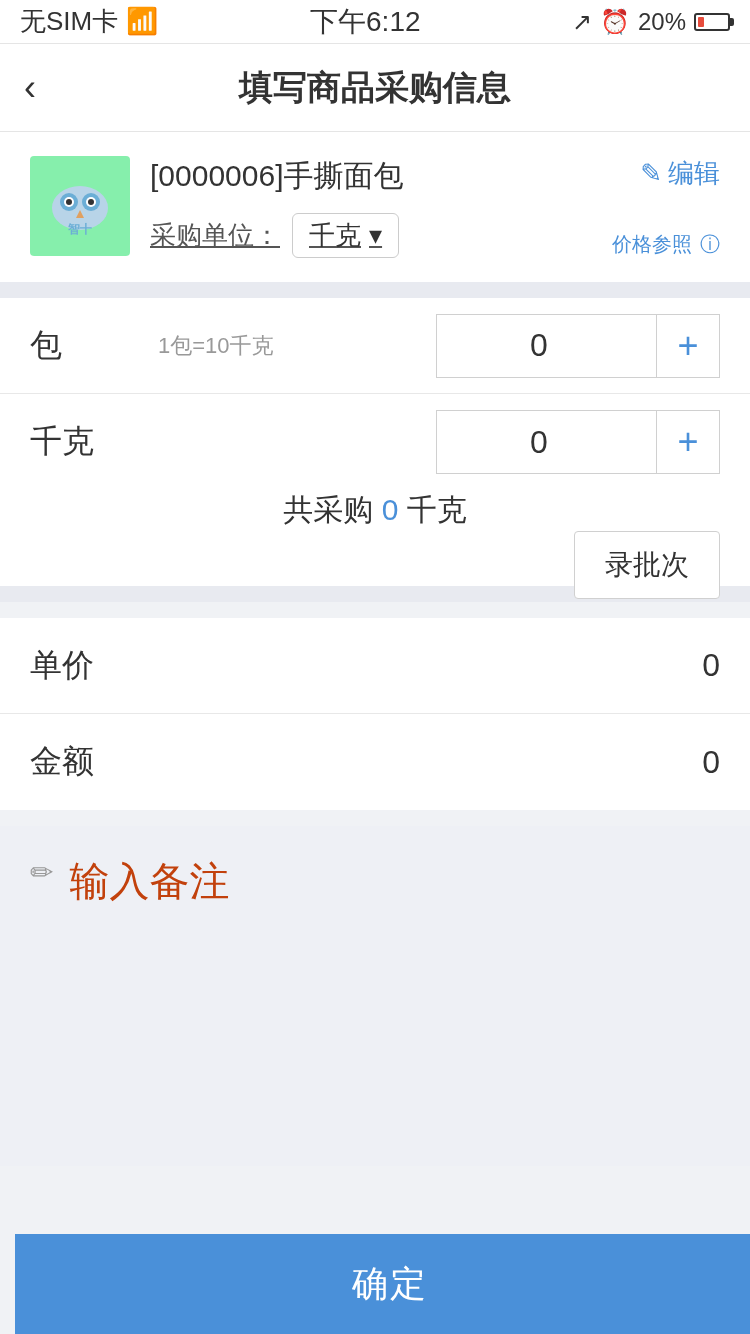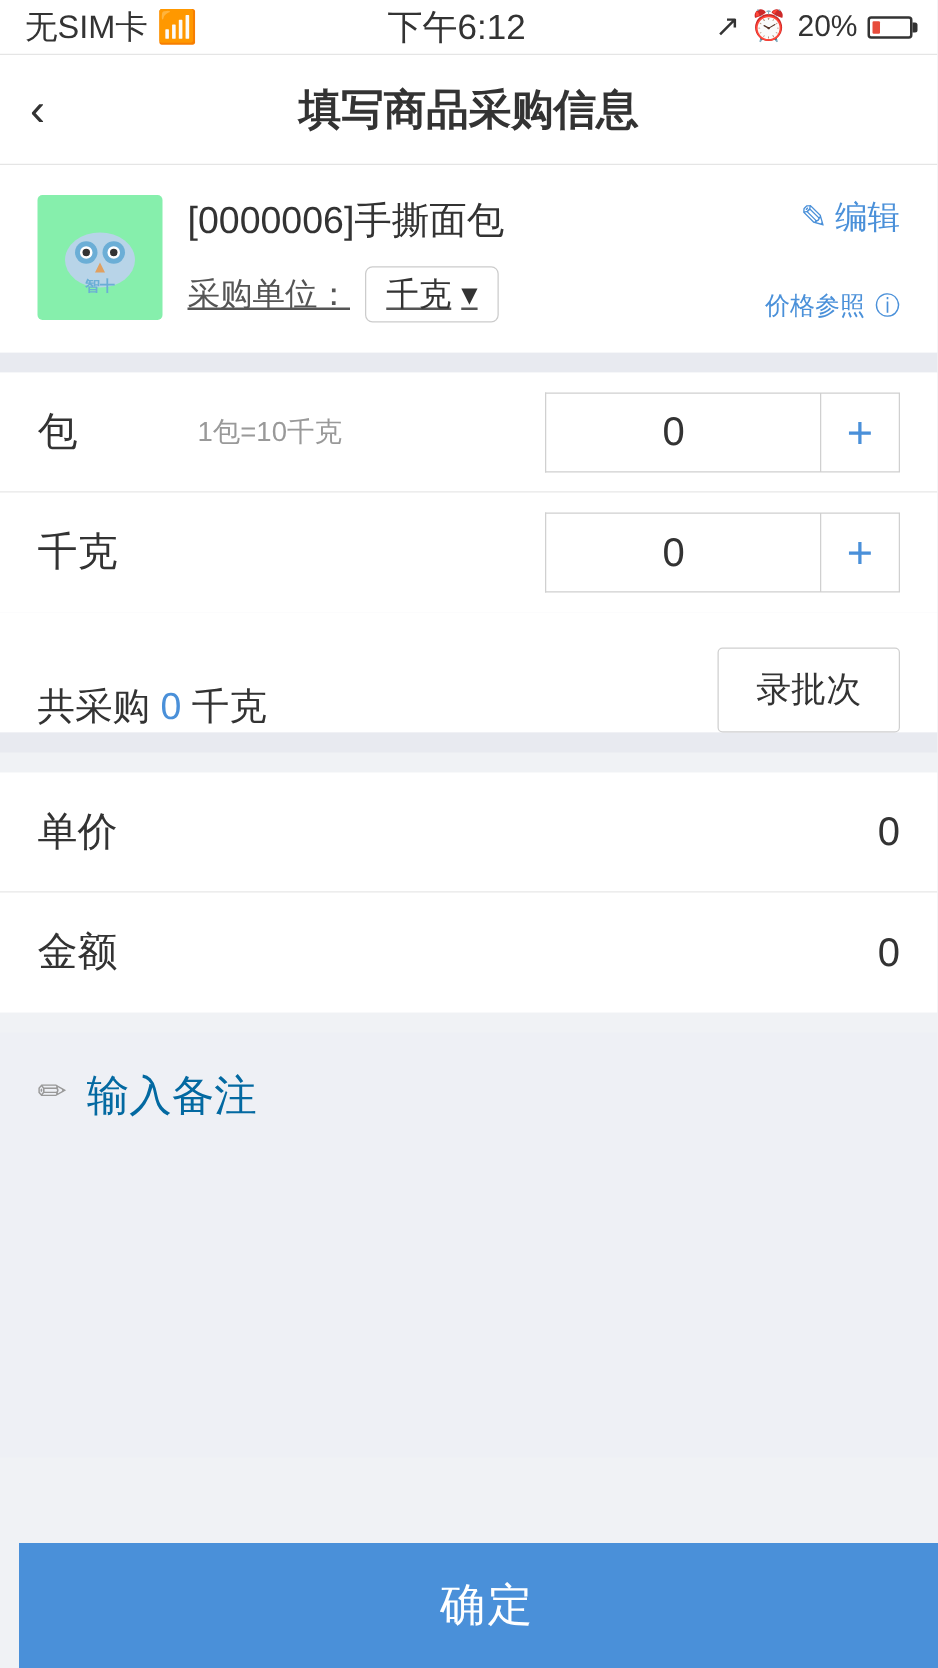--- a/index.html
+++ b/index.html
@@ -198,24 +198,25 @@
       align-items: center;
       justify-content: center;
       font-size: 36px;
       color: #4a90d9;
       cursor: pointer;
     }
 
     
     .summary-row {
       display: flex;
-      align-items: flex-end;
+      align-items: center;
       padding: 0 30px;
       height: 96px;
       background: #fff;
+      flex-direction: column;
     }
     .summary-text {
       font-size: 30px;
       color: #333;
     }
     .summary-val {
       color: #4a90d9;
       font-weight: 500;
     }
     .batch-btn {
@@ -262,22 +263,22 @@
       margin-top: 16px;
       min-height: 340px;
       align-items: flex-start;
     }
     .pencil-icon {
       font-size: 28px;
       color: #999;
       margin-top: 2px;
     }
     .remark-placeholder {
-      font-size: 34px;
-      color: #0369a1;
+      font-size: 40px;
+      color: #c2410c;
     }
 
     
     .confirm-btn {
       position: fixed;
       bottom: 0;
       left: 15px;
       width: 750px;
       height: 100px;
       background: #4a90d9;

